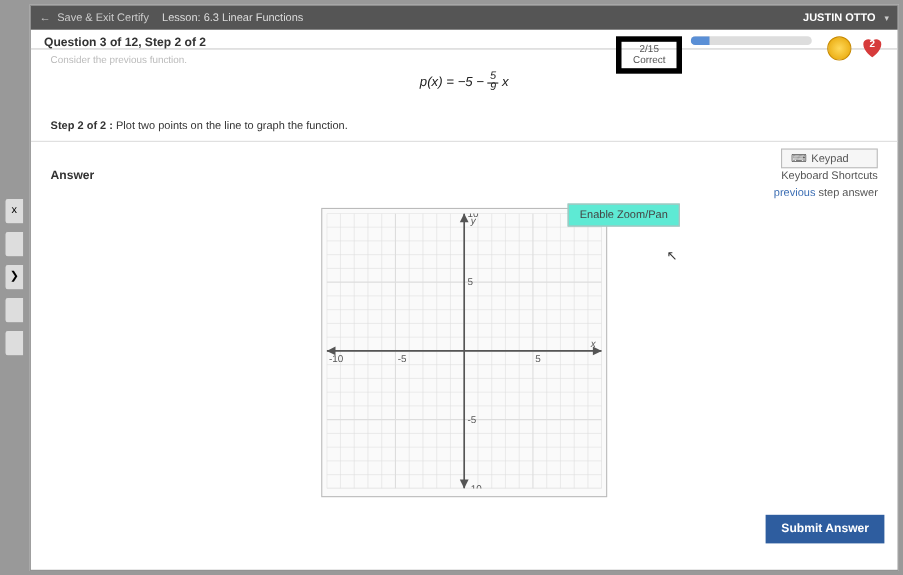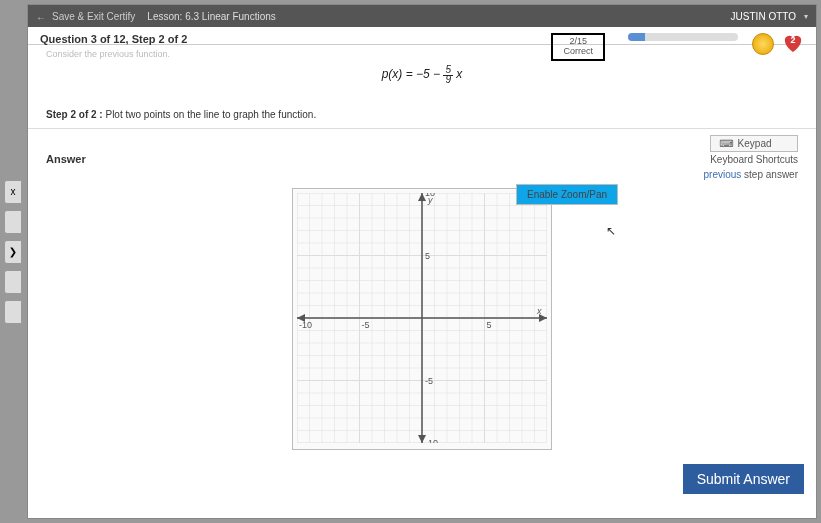--- a/index.html
+++ b/index.html
@@ -6,26 +6,26 @@
 body{background:#2a4a3a;width:821px;height:523px;overflow:hidden;position:relative}
 .outer{background:#999;padding:4px 0 0 4px;width:821px;height:523px;position:relative}
 .frame{background:#fff;width:790px;height:515px;margin-left:23px;position:relative;border:1px solid #888}
 .left-tabs{position:absolute;left:4px;top:180px;width:18px}
 .left-tab{width:18px;height:24px;background:#ddd;border:1px solid #999;margin-bottom:6px;font-size:10px;text-align:center;line-height:22px;border-radius:3px 0 0 3px}
 .topbar{background:#555;color:#ccc;height:22px;display:flex;align-items:center;padding:0 8px;font-size:10px}
 .topbar .back{color:#ccc;margin-right:6px}
 .topbar .save{color:#ccc;margin-right:12px}
 .topbar .lesson{color:#ddd}
 .topbar .spacer{flex:1}
-.topbar .user{color:#fff;font-weight:normal;font-size:10px;margin-right:8px}
+.topbar .user{color:#fff;font-weight:bold;font-size:10px;margin-right:8px}
 .topbar .drop{color:#ccc;font-size:8px}
 .header{display:flex;align-items:flex-start;padding:6px 12px;border-bottom:1px solid #ccc;height:18px}
 .qtitle{font-size:11px;font-weight:bold;color:#333}
 .header .sp{flex:1}
-.correct-box{border:2px solid #000000;padding:2px 10px;text-align:center;font-size:9px;color:#555;margin-right:23px;line-height:1.1}
+.correct-box{border:5px solid #000000;padding:2px 10px;text-align:center;font-size:9px;color:#555;margin-right:8px;line-height:1.1}
 .progress{width:110px;height:8px;background:#ddd;border-radius:4px;margin-right:14px;position:relative;overflow:hidden}
 .progress .fill{height:100%;background:#5a8fd6;width:15%}
 .gold-badge{width:22px;height:22px;border-radius:50%;background:radial-gradient(circle,#ffd95a,#e6a200);border:1px solid #c88a00;margin-right:8px}
 .heart{position:relative;width:22px;height:20px}
 .heart svg{width:22px;height:20px}
 .heart .n{position:absolute;top:2px;left:0;width:22px;text-align:center;color:#fff;font-size:9px;font-weight:bold}
 .content{padding:4px 18px 8px 18px;font-size:10px;color:#444;height:calc(100% - 56px);overflow:hidden;position:relative}
 .faint{color:#bbb;font-size:9px}
 .formula{text-align:center;margin:6px 0 24px 0;font-size:12px;font-style:italic;color:#222}
 .formula .frac{display:inline-block;vertical-align:middle;text-align:center;font-size:10px;line-height:1}
@@ -35,24 +35,24 @@
 .hr{border:none;border-top:1px solid #ddd;margin:4px -18px}
 .answerrow{display:flex;align-items:flex-end;margin:6px 0 2px 0}
 .answerrow .lbl{font-weight:bold;font-size:11px;color:#333}
 .answerrow .sp{flex:1}
 .keypad{border:1px solid #bbb;padding:2px 8px;font-size:10px;color:#555;background:#f6f6f6;display:flex;align-items:center;gap:4px}
 .kshort{font-size:10px;color:#555;text-align:right;margin-top:2px}
 .prev{font-size:10px;color:#555;text-align:right;margin:4px 0}
 .prev a{color:#3b6db3;text-decoration:none}
 .instr{font-size:10px;color:#555;line-height:1.3;margin-bottom:4px}
 .graph-area{position:relative;width:100%;text-align:center}
-.enable{position:absolute;left:470px;top:0;border:1px solid #bbb;background:#0ea5e9;padding:4px 10px;font-size:10px;color:#444}
+.enable{position:absolute;left:470px;top:0;border:1px solid #bbb;background:#5eead4;padding:4px 10px;font-size:10px;color:#444}
 .cursor{position:absolute;left:560px;top:40px;font-size:12px;color:#333}
 .graph-box{display:inline-block;border:1px solid #bbb;background:#fafafa;padding:4px;margin-top:4px}
-.submit{position:absolute;right:12px;bottom:8px;background:#2e5d9f;color:#fff;border:none;padding:7px 14px;font-size:14px;font-weight:normal;cursor:pointer}
+.submit{position:absolute;right:12px;bottom:8px;background:#2e5d9f;color:#fff;border:none;padding:7px 14px;font-size:11px;font-weight:bold;cursor:pointer}
 svg text{font-family:Arial;font-size:9px;fill:#555}
 </style>
 </head>
 <body>
 
 <div class="outer">
   <div class="left-tabs">
     <div class="left-tab">x</div>
     <div class="left-tab"></div>
     <div class="left-tab">❯</div>

